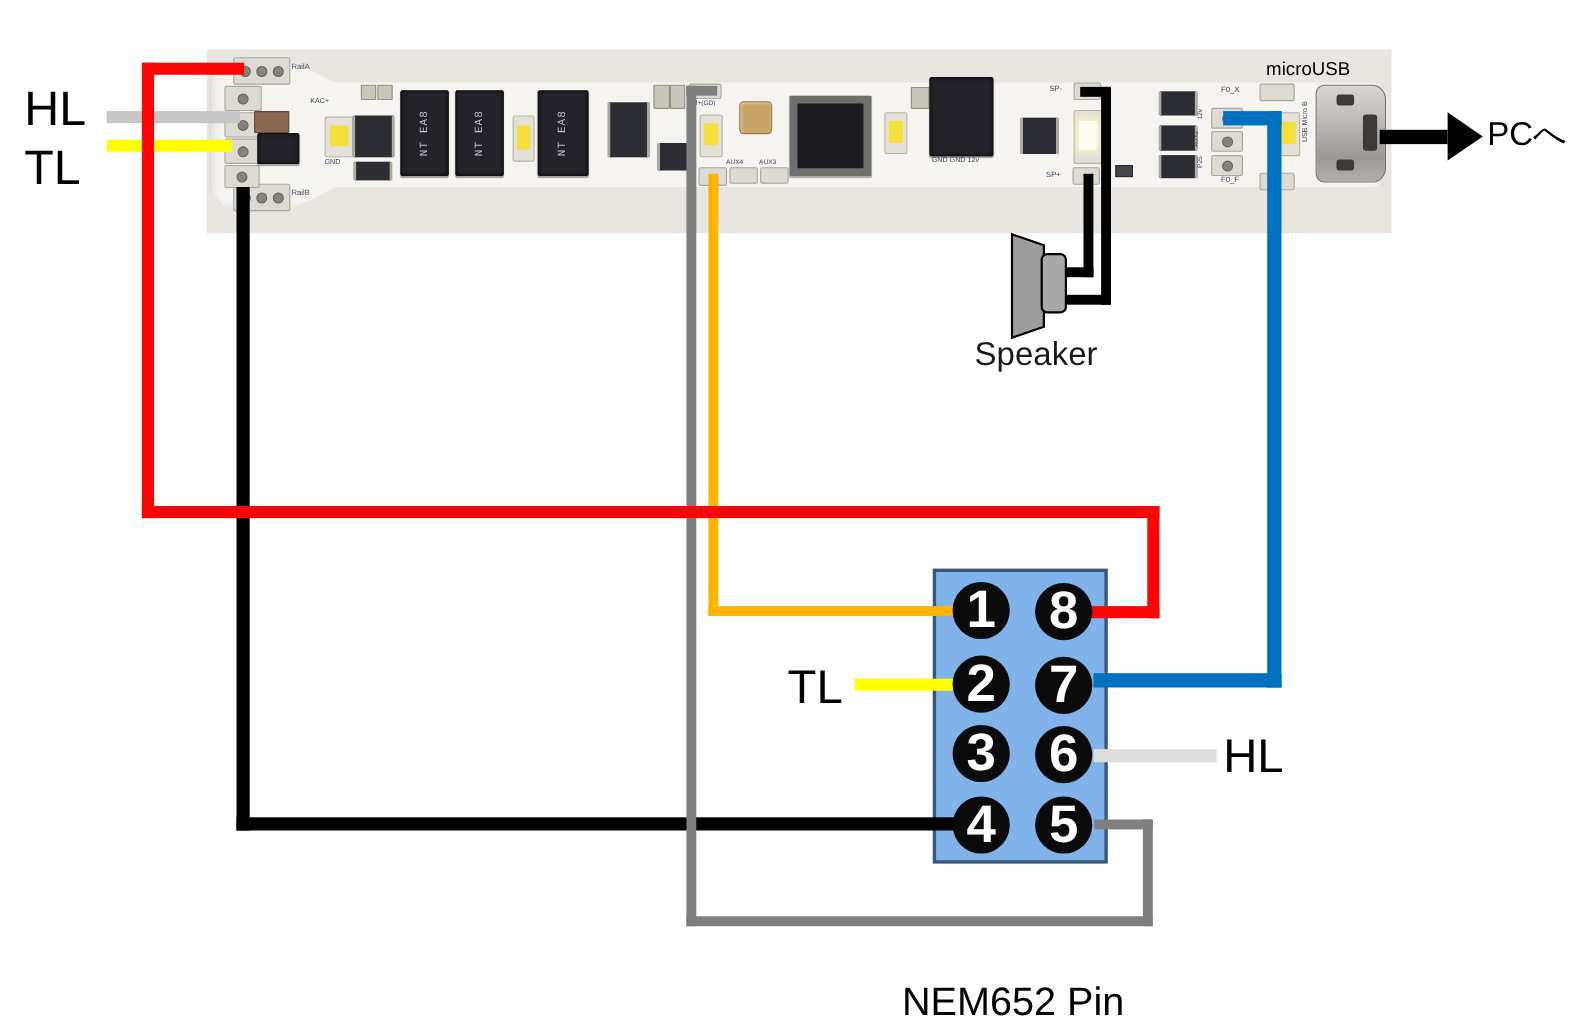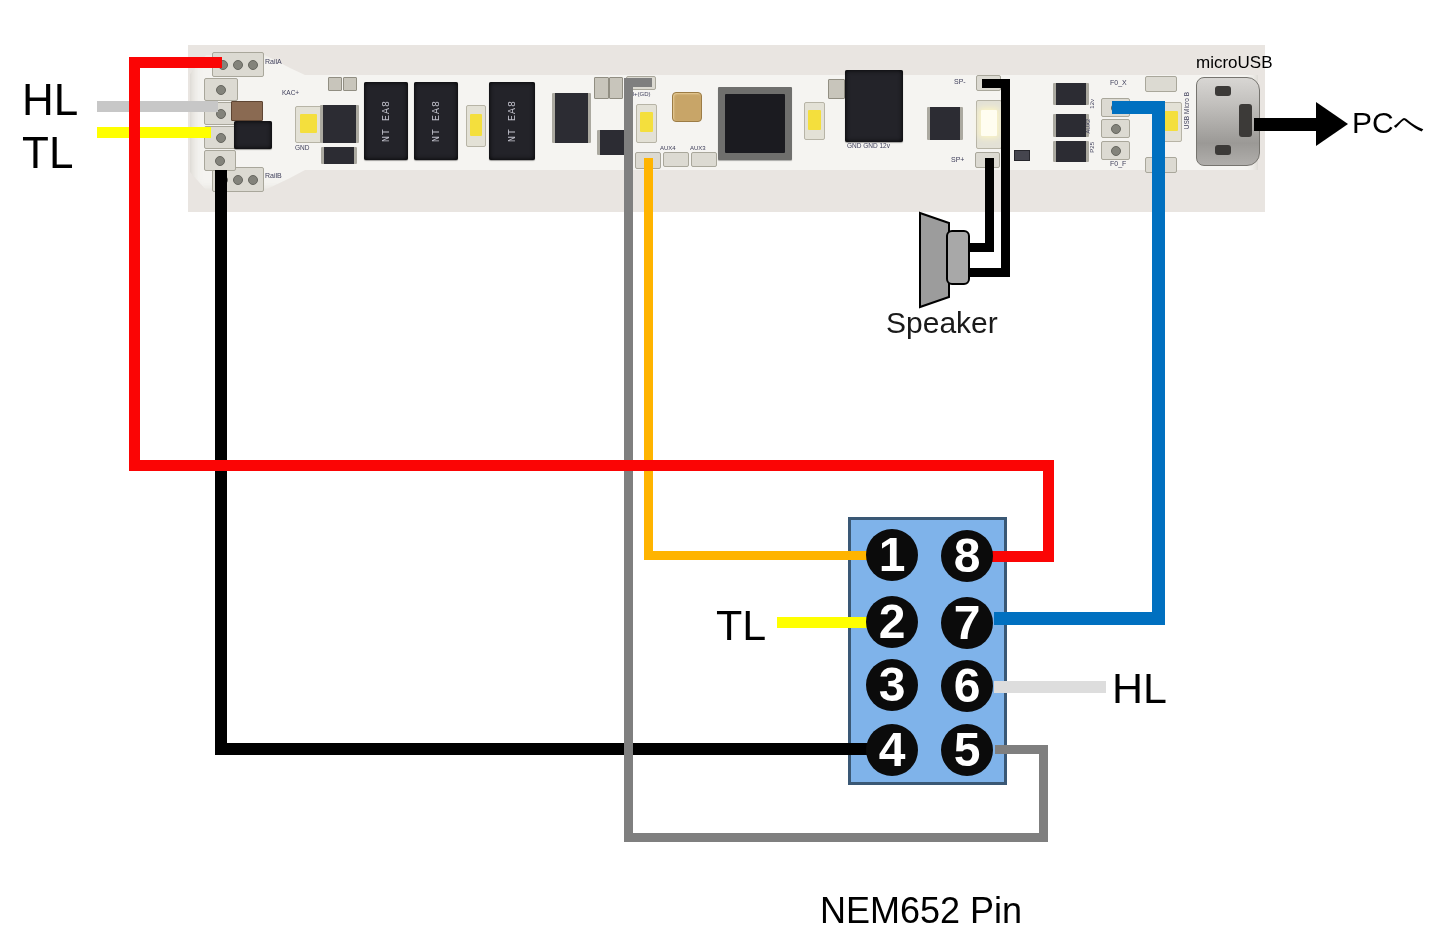--- a/index.html
+++ b/index.html
@@ -218,17 +218,17 @@
   <svg class="abs" style="left:1254px;top:101px" width="96" height="46" viewBox="0 0 96 46">
     <rect x="0" y="17" width="62" height="13" fill="#000"></rect>
     <polygon points="62,1 62,45 94,23" fill="#000"></polygon>
   </svg>
 
   <div class="lbl" style="left:22px;top:76px;font-size:44px">HL</div>
   <div class="lbl" style="left:22px;top:129px;font-size:44px">TL</div>
   <div class="lbl" style="left:716px;top:602px;font-size:43px">TL</div>
   <div class="lbl" style="left:1112px;top:665px;font-size:43px">HL</div>
   <div class="lbl" style="left:886px;top:306px;font-size:30px;color:#1a1a1a">Speaker</div>
-  <div class="lbl" style="left:1196px;top:54px;font-size:17px">microUSB</div>
+  <div class="lbl" style="left:1151px;top:54px;font-size:17px">microUSB</div>
   <div class="lbl" style="left:1352px;top:106px;font-size:30px">PCへ</div>
   <div class="lbl" style="left:820px;top:891px;font-size:36px">NEM652 Pin</div>
 
 </div>
 
 </body></html>

